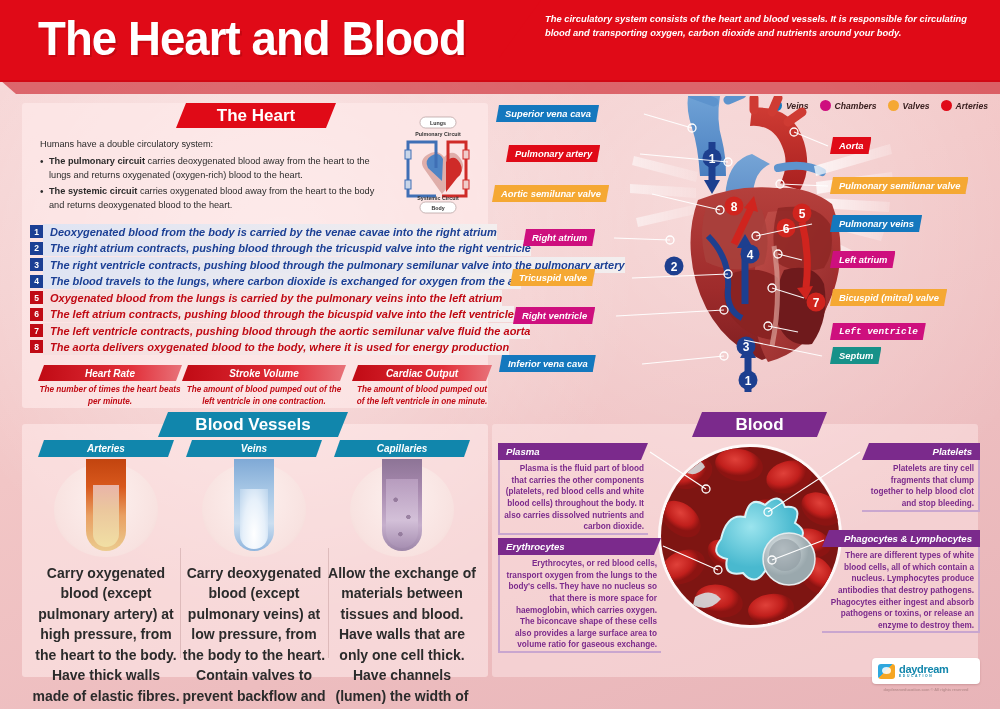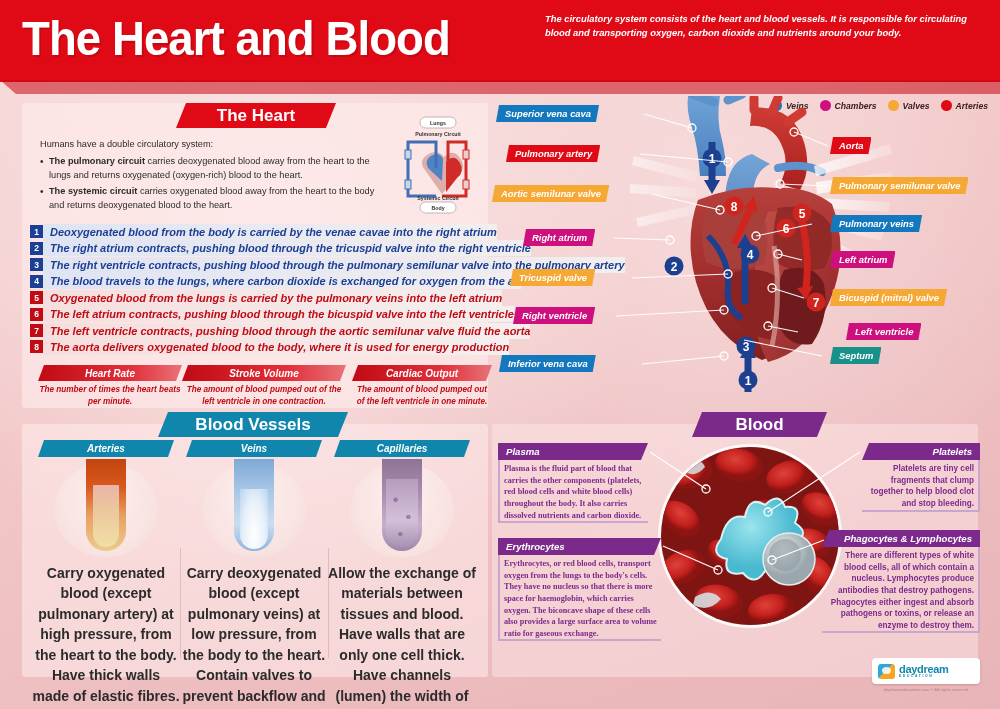--- a/index.html
+++ b/index.html
@@ -23,21 +23,21 @@
     position: absolute; left: 0; top: 0; width: 1000px; height: 82px;
     background: #E00A17;
   }
   .hdr-red:after{
     content:""; position:absolute; right:0; bottom:-12px; width:1000px; height:14px;
     background:#C70712;
     clip-path: polygon(0 0, 100% 0, 100% 100%, 16px 100%);
     opacity:.55;
   }
   #title-wrap{
-    position:absolute; left:0; top:0; width:525px; height:58px;
+    position:absolute; left:16px; top:0; width:525px; height:58px;
     background:#E00A17;
     clip-path: polygon(0 0, 100% 0, 92% 100%, 0 100%);
     z-index:3;
   }
   #poster-title {
     position: absolute; left: 22px; top: 10px;
     font-size: 49px; font-weight: bold; color: #fff;
     letter-spacing: -1px;
     font-family: "Liberation Sans", sans-serif;
     transform: scaleX(0.93);
@@ -222,21 +222,21 @@
     font-size: 9.6px; font-weight: bold; font-style: italic;
     display: flex; align-items: center; padding: 0 8px;
     clip-path: polygon(0 0, 100% 0, calc(100% - 7px) 100%, 0 100%);
   }
   .bbox-hdr.rt { justify-content: flex-end;
     clip-path: polygon(7px 0, 100% 0, 100% 100%, 0 100%); }
   .bbox-txt {
     font-size: 8.2px; font-weight: bold; color: #7B2A8C; line-height: 1.42;
     padding: 3px 4px 0 4px;
   }
-  .bbox.left  .bbox-txt { text-align: left; border-left: 2px solid #C9A6CF; font-family: Liberation Serif, serif; }
+  .bbox.left  .bbox-txt { text-align: right; border-left: 2px solid #C9A6CF; }
   .bbox.right .bbox-txt { text-align: right; border-right: 2px solid #C9A6CF; }
   .bbox.left  .bbox-txt { border-bottom: 2px solid #C9A6CF; }
   .bbox.right .bbox-txt { border-bottom: 2px solid #C9A6CF; }
 
   #bbox-plasma      { left: 498px; top: 443px; width: 150px; }
   #bbox-platelets   { left: 862px; top: 443px; width: 118px; }
   #bbox-erythro     { left: 498px; top: 538px; width: 163px; }
   #bbox-phago       { left: 822px; top: 530px; width: 158px; }
 
   #blood-micro {
@@ -536,21 +536,21 @@
     <div class="hlabel chamber" style="left:31px; top:141px;">Right atrium</div>
     <div class="hlabel valve" style="left:18px; top:181px;">Tricuspid valve</div>
     <div class="hlabel chamber" style="left:21px; top:219px;">Right ventricle</div>
     <div class="hlabel vein" style="left:7px;  top:267px;">Inferior vena cava</div>
 
     <div class="hlabel artery" style="left:338px; top:49px;">Aorta</div>
     <div class="hlabel valve" style="left:338px; top:89px;">Pulmonary semilunar valve</div>
     <div class="hlabel vein" style="left:338px; top:127px;">Pulmonary veins</div>
     <div class="hlabel chamber" style="left:338px; top:163px;">Left atrium</div>
     <div class="hlabel valve" style="left:338px; top:201px;">Bicuspid (mitral) valve</div>
-    <div class="hlabel chamber" style="left:354px; top:235px;">Left ventricle</div>
+    <div class="hlabel chamber" style="left:338px; top:235px;font-family:Liberation Mono, monospace;">Left ventricle</div>
     <div class="hlabel septum" style="left:338px; top:259px;">Septum</div>
   </div>
 
   <div id="vessels-panel"></div>
   <div class="banner teal" id="vessels-banner">Blood Vessels</div>
   <div class="vsep" id="vsep-0"></div>
   <div class="vsep" id="vsep-1"></div>
 
   <div class="vessel-col" id="vcol-0">
     <div class="vessel-hdr">Arteries</div>

